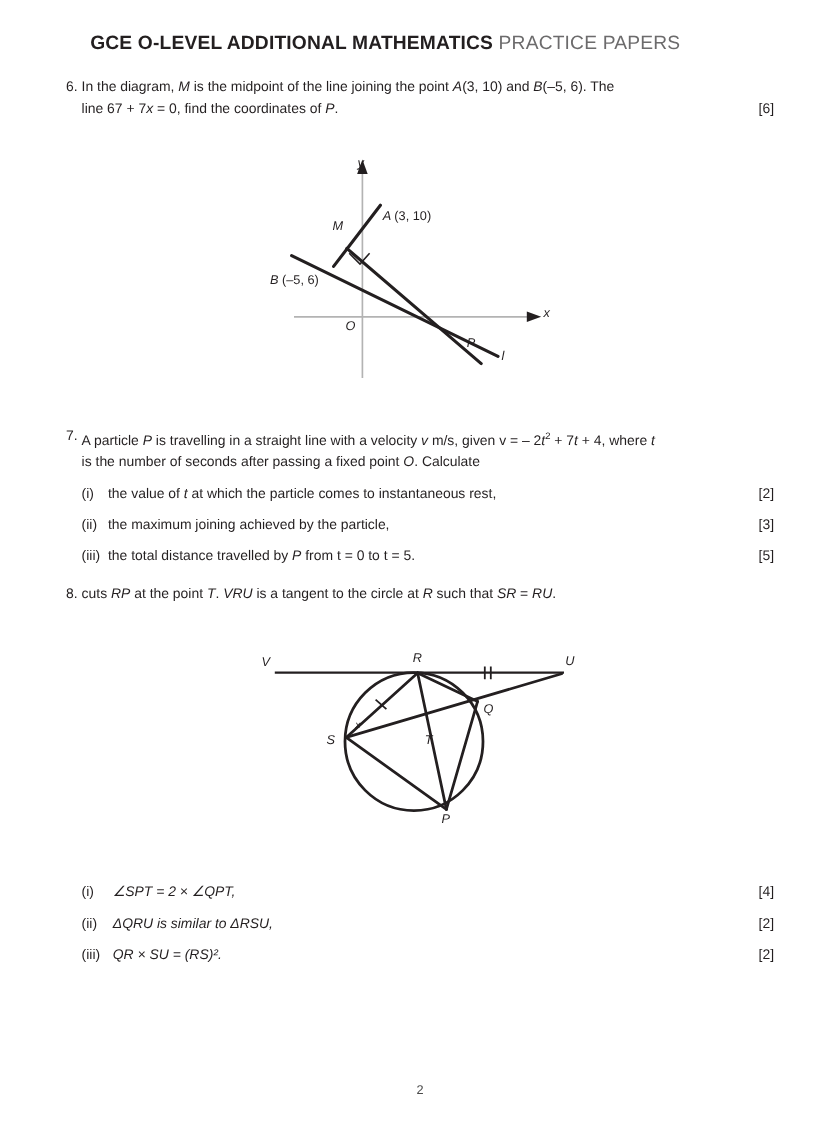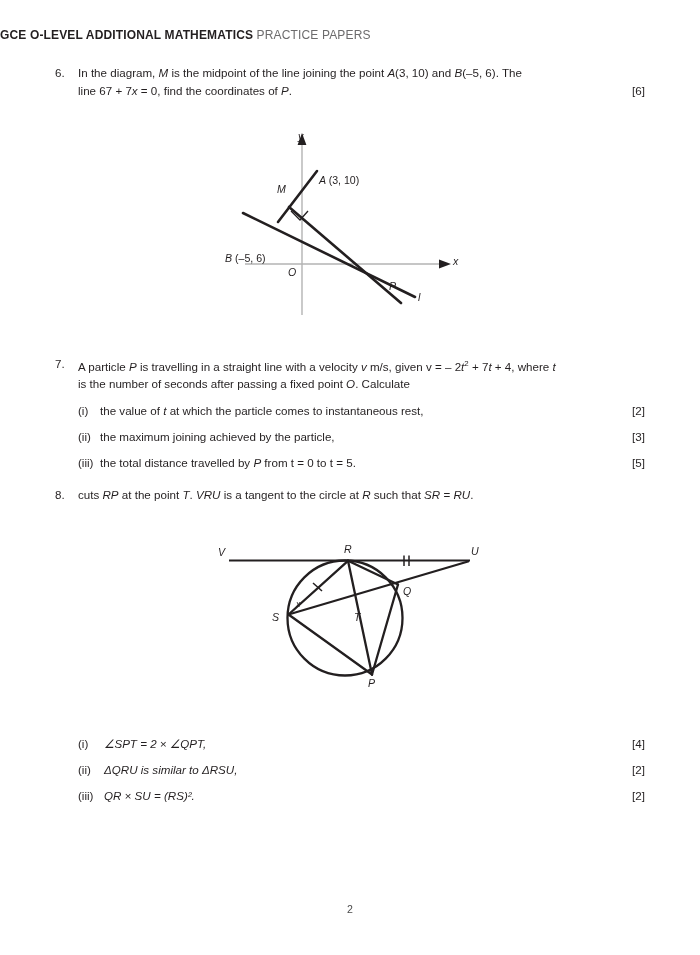--- a/index.html
+++ b/index.html
@@ -22,21 +22,22 @@
     height: 955px;
     overflow: hidden;
   }
 
   
   .header {
     position: absolute;
     top: 28px;
     left: 0;
     width: 642px;
-    font-size: 12px;
+    text-align: center;
+    font-size: 16px;
     letter-spacing: 0.15px;
     white-space: nowrap;
   }
   .header .strong {
     font-weight: bold;
     color: #231f20;
   }
   .header .light {
     font-weight: normal;
     color: #6c6b6c;
@@ -50,21 +51,21 @@
   }
   .q-num {
     position: absolute;
     left: 0;
     top: 0;
     width: 22px;
     font-size: 11.6px;
     line-height: 17.6px;
   }
   .q-body {
-    margin-left: 23px;
+    margin-left: 13px;
     font-size: 11.6px;
     line-height: 17.6px;
     text-align: left;
   }
   .q-body p {
     margin: 0;
     position: relative;
   }
 
   .marks {
@@ -150,21 +151,21 @@
 
       <line x1="74" y1="82" x2="186" y2="178" stroke="#231f20" stroke-width="2.6" stroke-linecap="round"></line>
 
       <line x1="28" y1="88" x2="200" y2="172" stroke="#231f20" stroke-width="2.6" stroke-linecap="round"></line>
 
       <polyline points="76,86 85,95 93,86" fill="none" stroke="#231f20" stroke-width="1.3"></polyline>
     </svg>
 
     <div class="fig-label" style="left:104px; top:49px;"><span>A</span> <span class="plain">(3, 10)</span></div>
     <div class="fig-label" style="left:62px; top:58px;">M</div>
-    <div class="fig-label" style="left:10px; top:103px;margin-top:24px;"><span>B</span> <span class="plain">(–5, 6)</span></div>
+    <div class="fig-label" style="left:10px; top:103px;"><span>B</span> <span class="plain">(–5, 6)</span></div>
     <div class="fig-label" style="left:73px; top:141px;">O</div>
     <div class="fig-label" style="left:83px; top:5px;">y</div>
     <div class="fig-label" style="left:238px; top:130px;">x</div>
     <div class="fig-label" style="left:174px; top:155px;">P</div>
     <div class="fig-label" style="left:203px; top:166px;">l</div>
   </div>
 
   <div class="question" style="top:355px;">
     <div class="q-num">7.</div>
     <div class="q-body">

